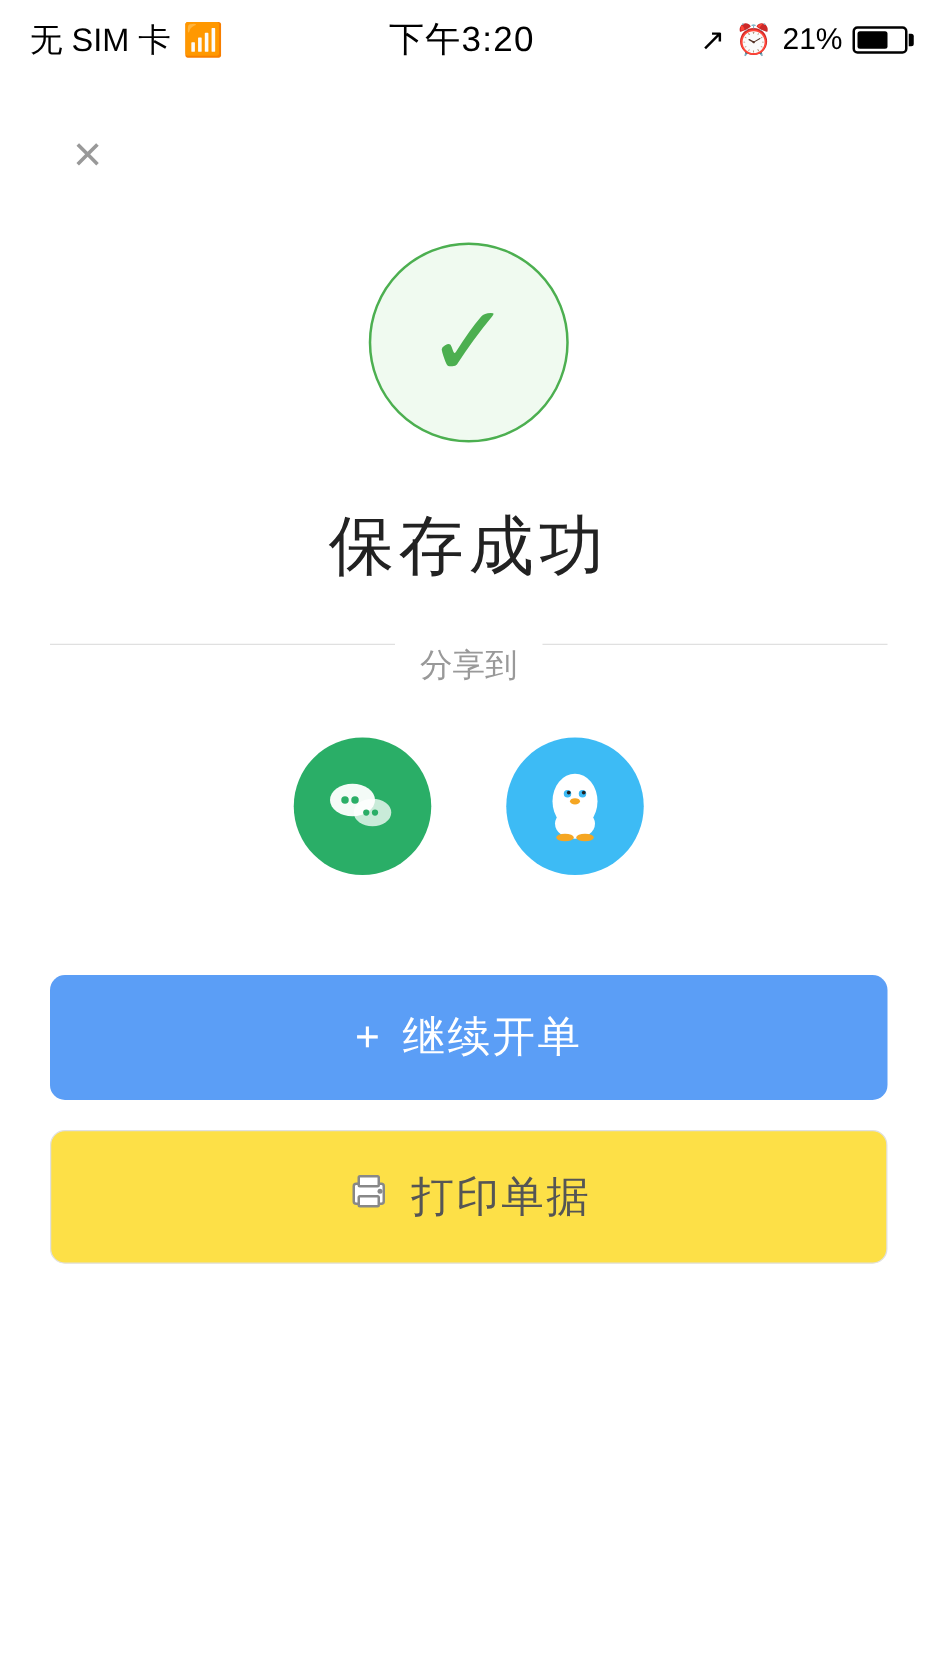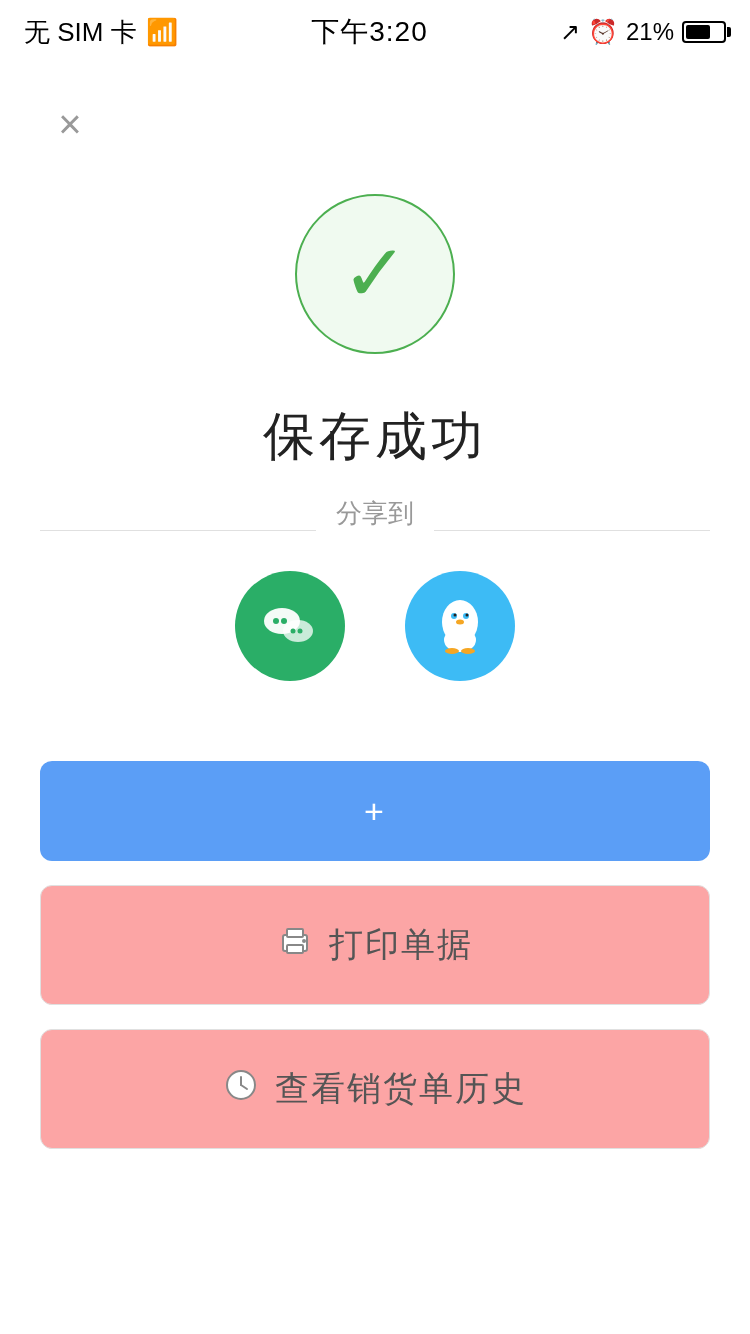--- a/index.html
+++ b/index.html
@@ -123,29 +123,29 @@
       font-size: 80px;
       color: #4caf50;
       line-height: 1;
     }
 
     
     .title {
       font-size: 52px;
       font-weight: 500;
       color: #222;
-      margin-bottom: 24px;
+      margin-bottom: 43px;
       letter-spacing: 4px;
     }
 
     
     .divider-row {
       width: 100%;
       display: flex;
-      align-items: flex-end;
+      align-items: flex-start;
       gap: 20px;
       margin-bottom: 40px;
     }
 
     .divider-line {
       flex: 1;
       height: 1px;
       background: #e0e0e0;
     }
 
@@ -194,22 +194,22 @@
       align-items: center;
       justify-content: center;
       gap: 16px;
       cursor: pointer;
       margin-bottom: 24px;
       letter-spacing: 2px;
     }
 
     .btn-secondary {
       width: 100%;
-      height: 120px;
-      background: #fca5a5;
+      height: 107px;
+      background: #fde047;
       border: 1px solid #e0e0e0;
       border-radius: 12px;
       font-size: 34px;
       color: #555;
       display: flex;
       align-items: center;
       justify-content: center;
       gap: 16px;
       cursor: pointer;
       margin-bottom: 24px;
@@ -287,38 +287,29 @@
         <ellipse cx="27" cy="46" rx="16" ry="12" fill="white"></ellipse>
 
         <ellipse cx="19" cy="57" rx="7" ry="3" fill="#f5a623"></ellipse>
         <ellipse cx="35" cy="57" rx="7" ry="3" fill="#f5a623"></ellipse>
       </svg>
     </div>
   </div>
 
   <button class="btn-primary">
     <span class="btn-icon">+</span>
+    <span>继续开单</span>
   </button>
 
   <button class="btn-secondary">
     <span class="btn-icon">
       <svg width="36" height="36" viewBox="0 0 36 36" fill="none">
         <rect x="6" y="12" width="24" height="16" rx="2" stroke="#888" stroke-width="2" fill="white"></rect>
         <rect x="10" y="6" width="16" height="8" rx="1" stroke="#888" stroke-width="2" fill="white"></rect>
         <rect x="10" y="22" width="16" height="8" rx="1" stroke="#888" stroke-width="2" fill="white"></rect>
         <circle cx="27" cy="18" r="2" fill="#888"></circle>
       </svg>
     </span>
     <span>打印单据</span>
   </button>
 
-  <button class="btn-secondary">
-    <span class="btn-icon">
-      <svg width="36" height="36" viewBox="0 0 36 36" fill="none">
-        <circle cx="18" cy="18" r="14" stroke="#888" stroke-width="2" fill="white"></circle>
-        <line x1="18" y1="10" x2="18" y2="18" stroke="#888" stroke-width="2" stroke-linecap="round"></line>
-        <line x1="18" y1="18" x2="24" y2="22" stroke="#888" stroke-width="2" stroke-linecap="round"></line>
-      </svg>
-    </span>
-    <span>查看销货单历史</span>
-  </button>
 
 </div>
 
 </body></html>

